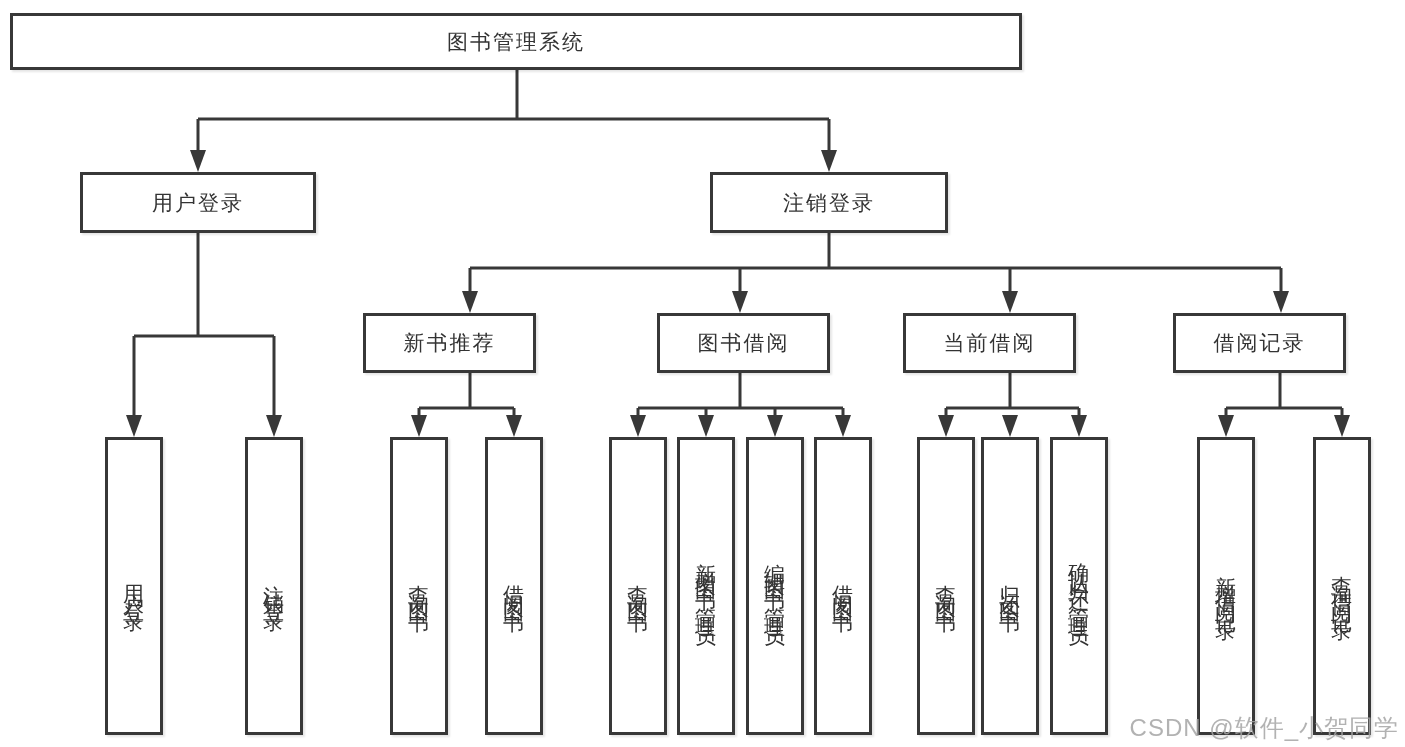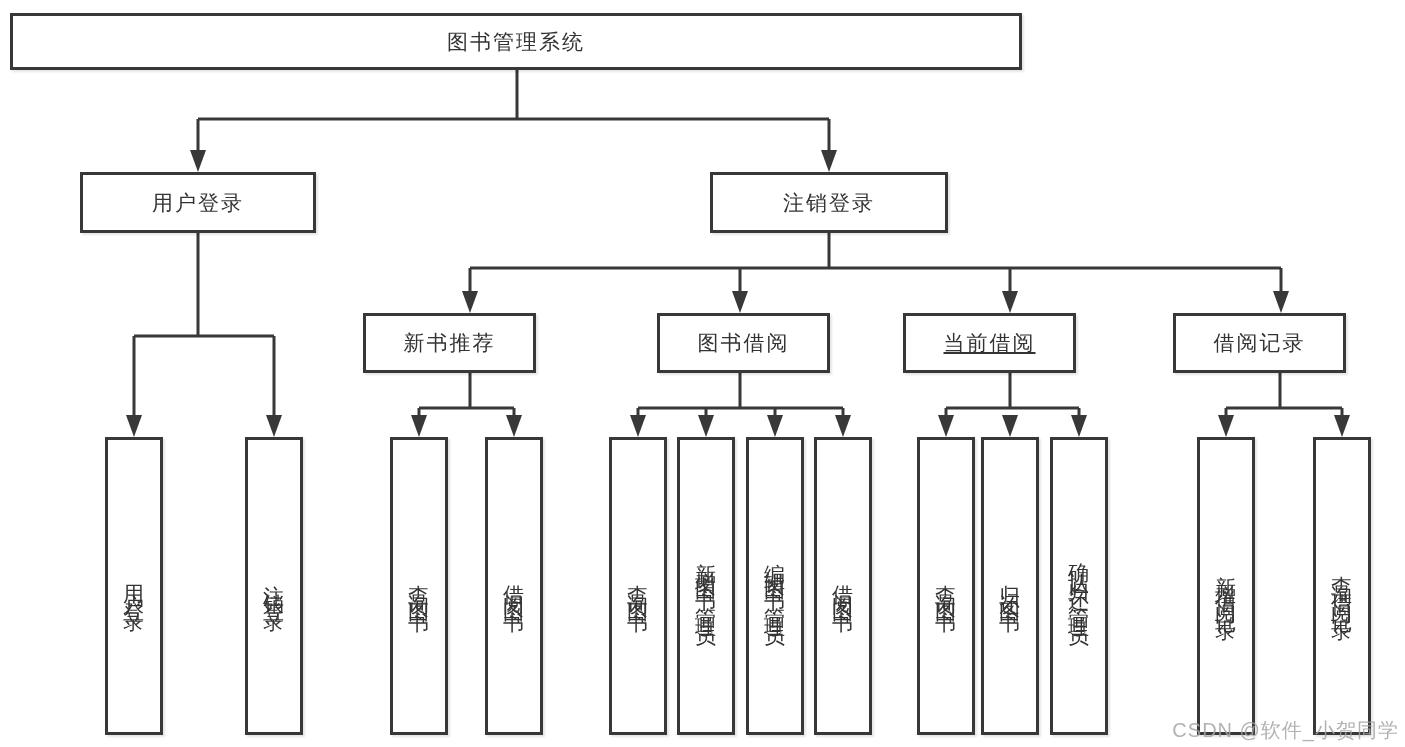--- a/index.html
+++ b/index.html
@@ -43,40 +43,40 @@
     text-orientation: mixed;
     letter-spacing: 9px;
     line-height: 1;
     font-size: 21px;
     white-space: nowrap;
   }
   #b-user-login { left: 80px;  width: 236px; }
   #b-book-mgmt  { left: 710px; width: 238px; }
   #b-l3-1 { left: 363px; }
   #b-l3-2 { left: 657px; }
-  #b-l3-3 { left: 903px; text-decoration: underline; }
+  #b-l3-3 { left: 903px; }
   #b-l3-4 { left: 1173px; text-align: center; }
   #f-1  { left: 105px; }
   #f-2  { left: 245px; }
   #f-3  { left: 390px; }
   #f-4  { left: 485px; }
   #f-5  { left: 609px; }
   #f-6  { left: 677px; }
   #f-7  { left: 746px; }
   #f-8  { left: 814px; }
   #f-9  { left: 917px; }
   #f-10 { left: 981px; }
   #f-11 { left: 1050px; }
   #f-12 { left: 1197px; }
   #f-13 { left: 1313px; }
   .watermark {
     position: absolute;
     right: 6px;
     bottom: 3px;
-    font-size: 20px;
+    font-size: 24px;
     color: rgba(165,165,165,0.85);
     letter-spacing: 1px;
     white-space: nowrap;
   }
 </style>
 </head>
 <body>
 
 <div id="stage">
 

